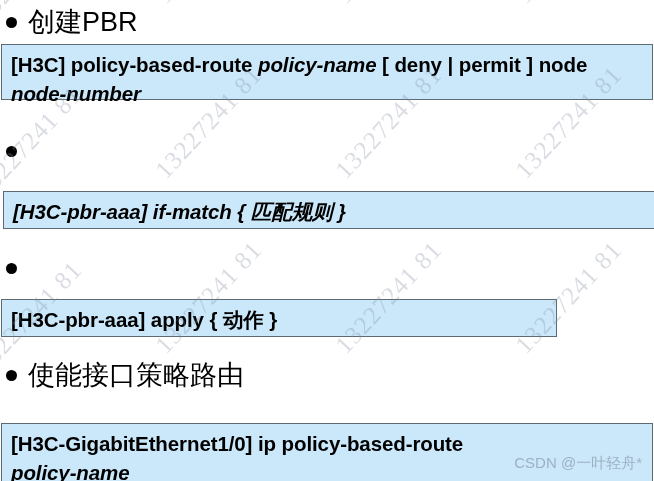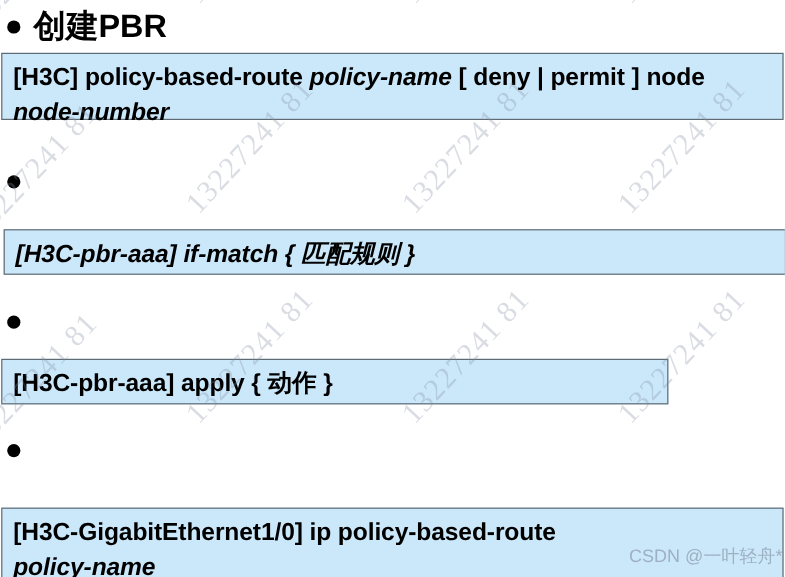--- a/index.html
+++ b/index.html
@@ -60,21 +60,21 @@
     display: inline-block;
     width: 11px;
     height: 11px;
     border-radius: 50%;
     background: #000000;
     flex: 0 0 auto;
     margin-right: 11px;
   }
   .heading-text {
     font-size: 27px;
-    font-weight: bold;
+    font-weight: normal;
     letter-spacing: 0px;
     white-space: nowrap;
   }
 
   .cmdbox {
     position: absolute;
     background: #cbe8fa;
     border: 1px solid #5f6b74;
     box-sizing: border-box;
     padding: 5px 8px 5px 9px;
@@ -100,21 +100,21 @@
   #box-3     { top: 299px; left: 1px; width: 556px; height: 38px; }
 
   #heading-4 { top: 357px; height: 36px; }
   #box-4     { top: 423px; left: 1px; width: 652px; height: 75px; }
 
   #box-4 .line2 { display: block; }
 
   
   #csdn-credit {
     position: absolute;
-    right: 2px;
+    right: 12px;
     bottom: 8px;
     z-index: 6;
     font-family: "Liberation Sans", "DejaVu Sans", sans-serif;
     font-size: 15px;
     font-weight: 400;
     color: rgba(120, 132, 150, 0.55);
     white-space: nowrap;
     pointer-events: none;
   }
 </style>
@@ -158,20 +158,21 @@
   <div class="section heading" id="heading-3">
     <span class="bullet-dot"></span>
   </div>
 
   <div class="cmdbox" id="box-3">
     <span>[H3C-pbr-aaa] apply { 动作 }</span>
   </div>
 
   <div class="section heading" id="heading-4">
     <span class="bullet-dot"></span>
+    <span class="heading-text">使能接口策略路由</span>
   </div>
 
   <div class="cmdbox" id="box-4">
     <span>[H3C-GigabitEthernet1/0] ip policy-based-route</span>
     <span class="it line2">policy-name</span>
   </div>
 
 </div>
 
 <div id="csdn-credit">CSDN @一叶轻舟*</div>

